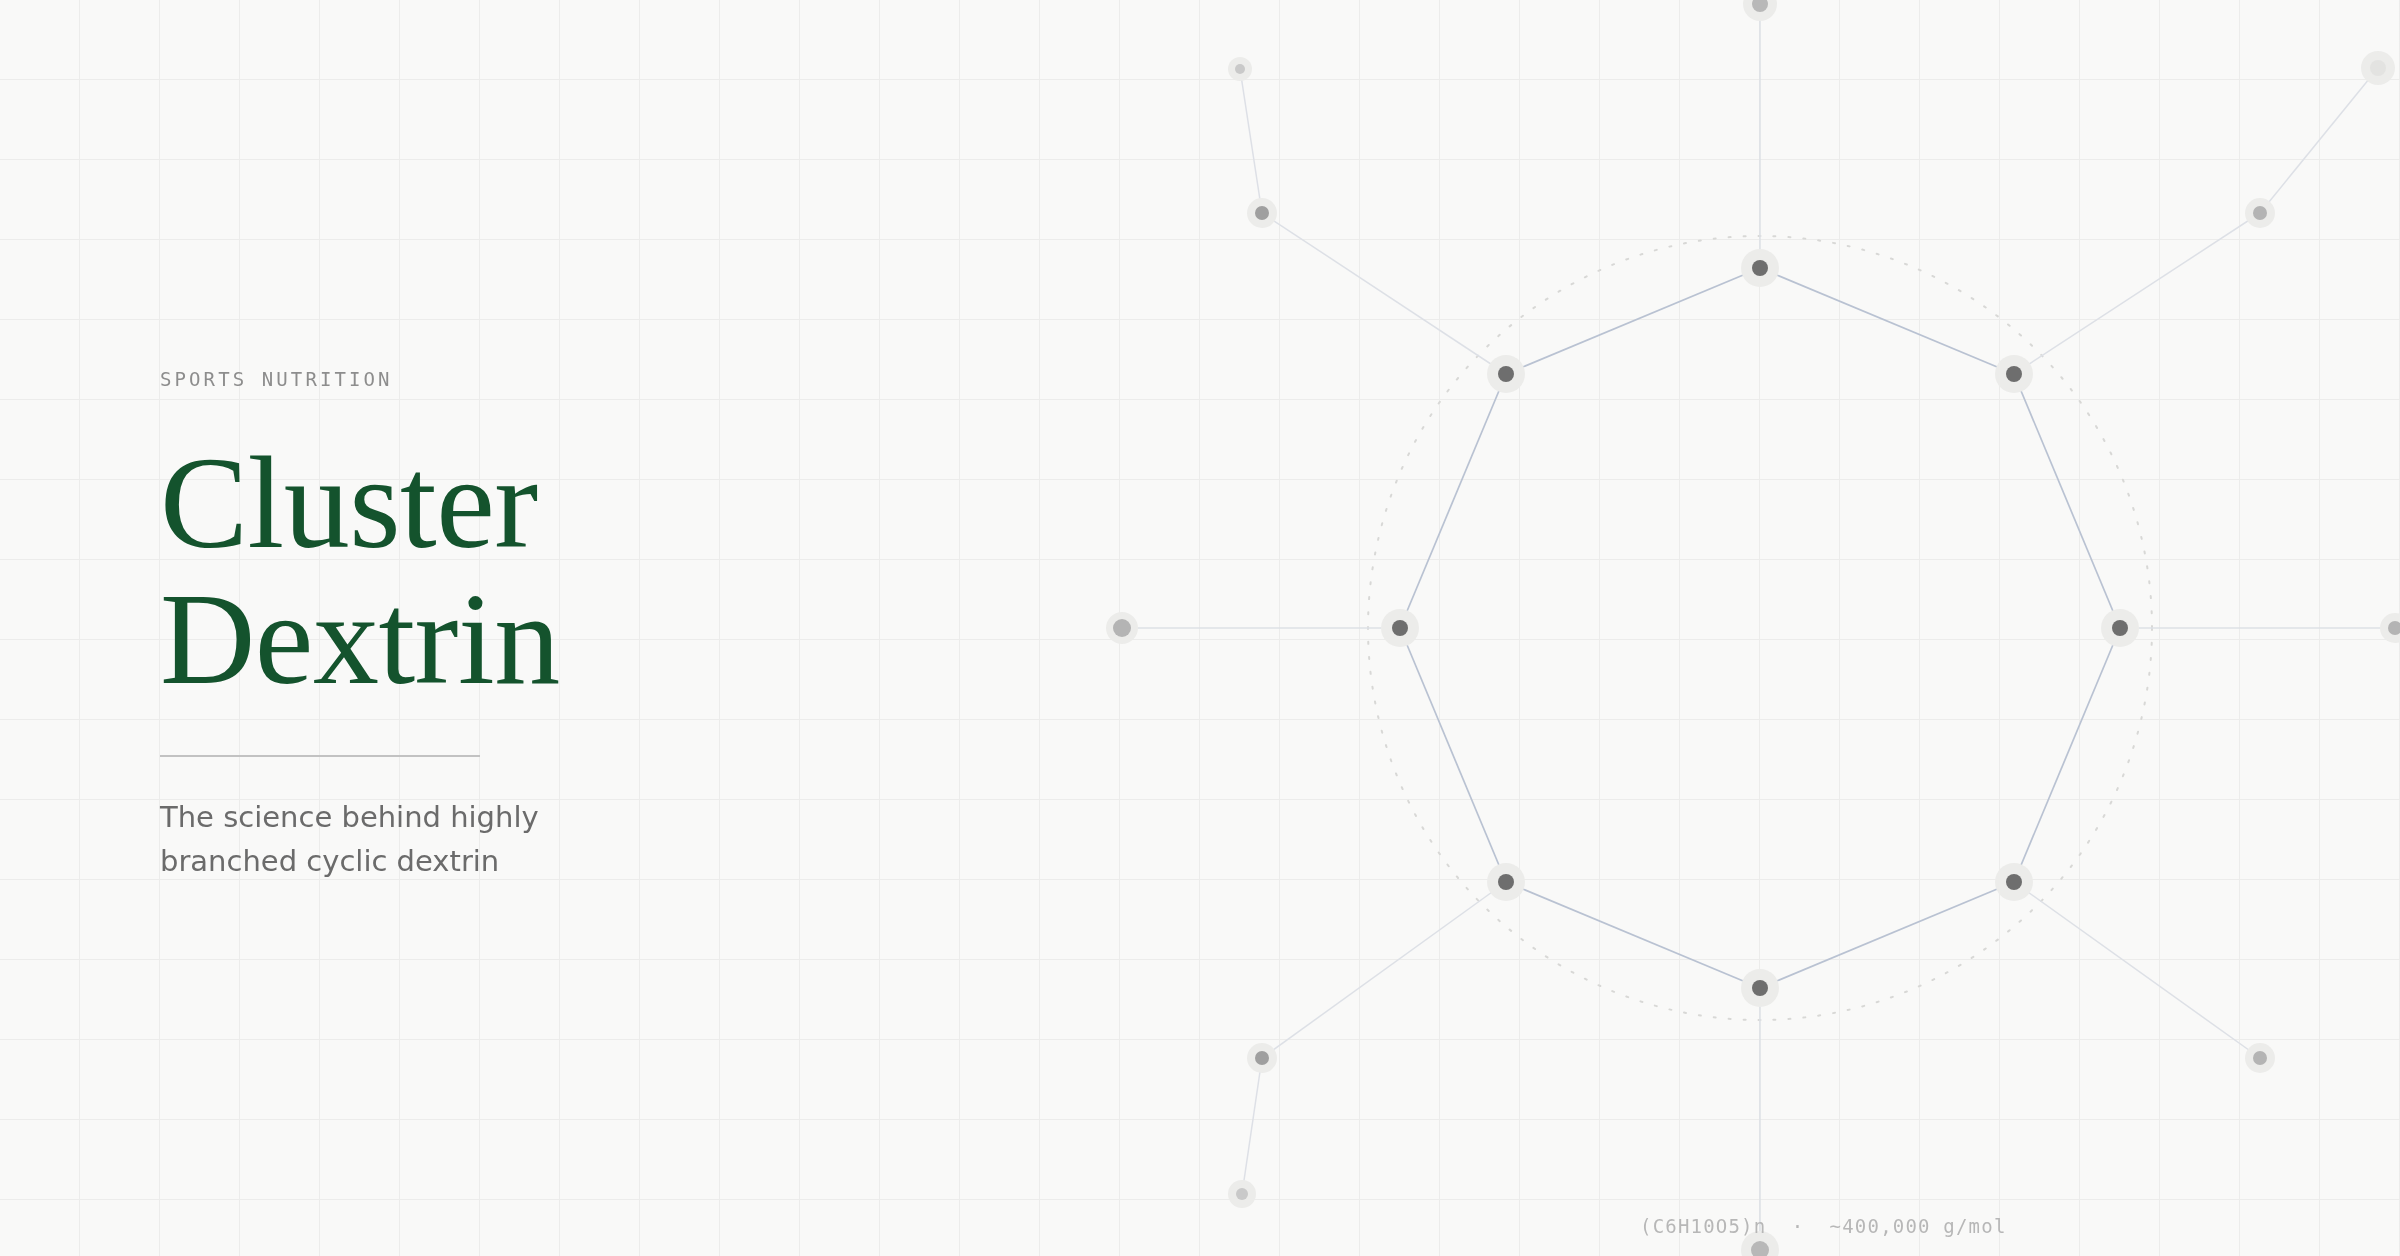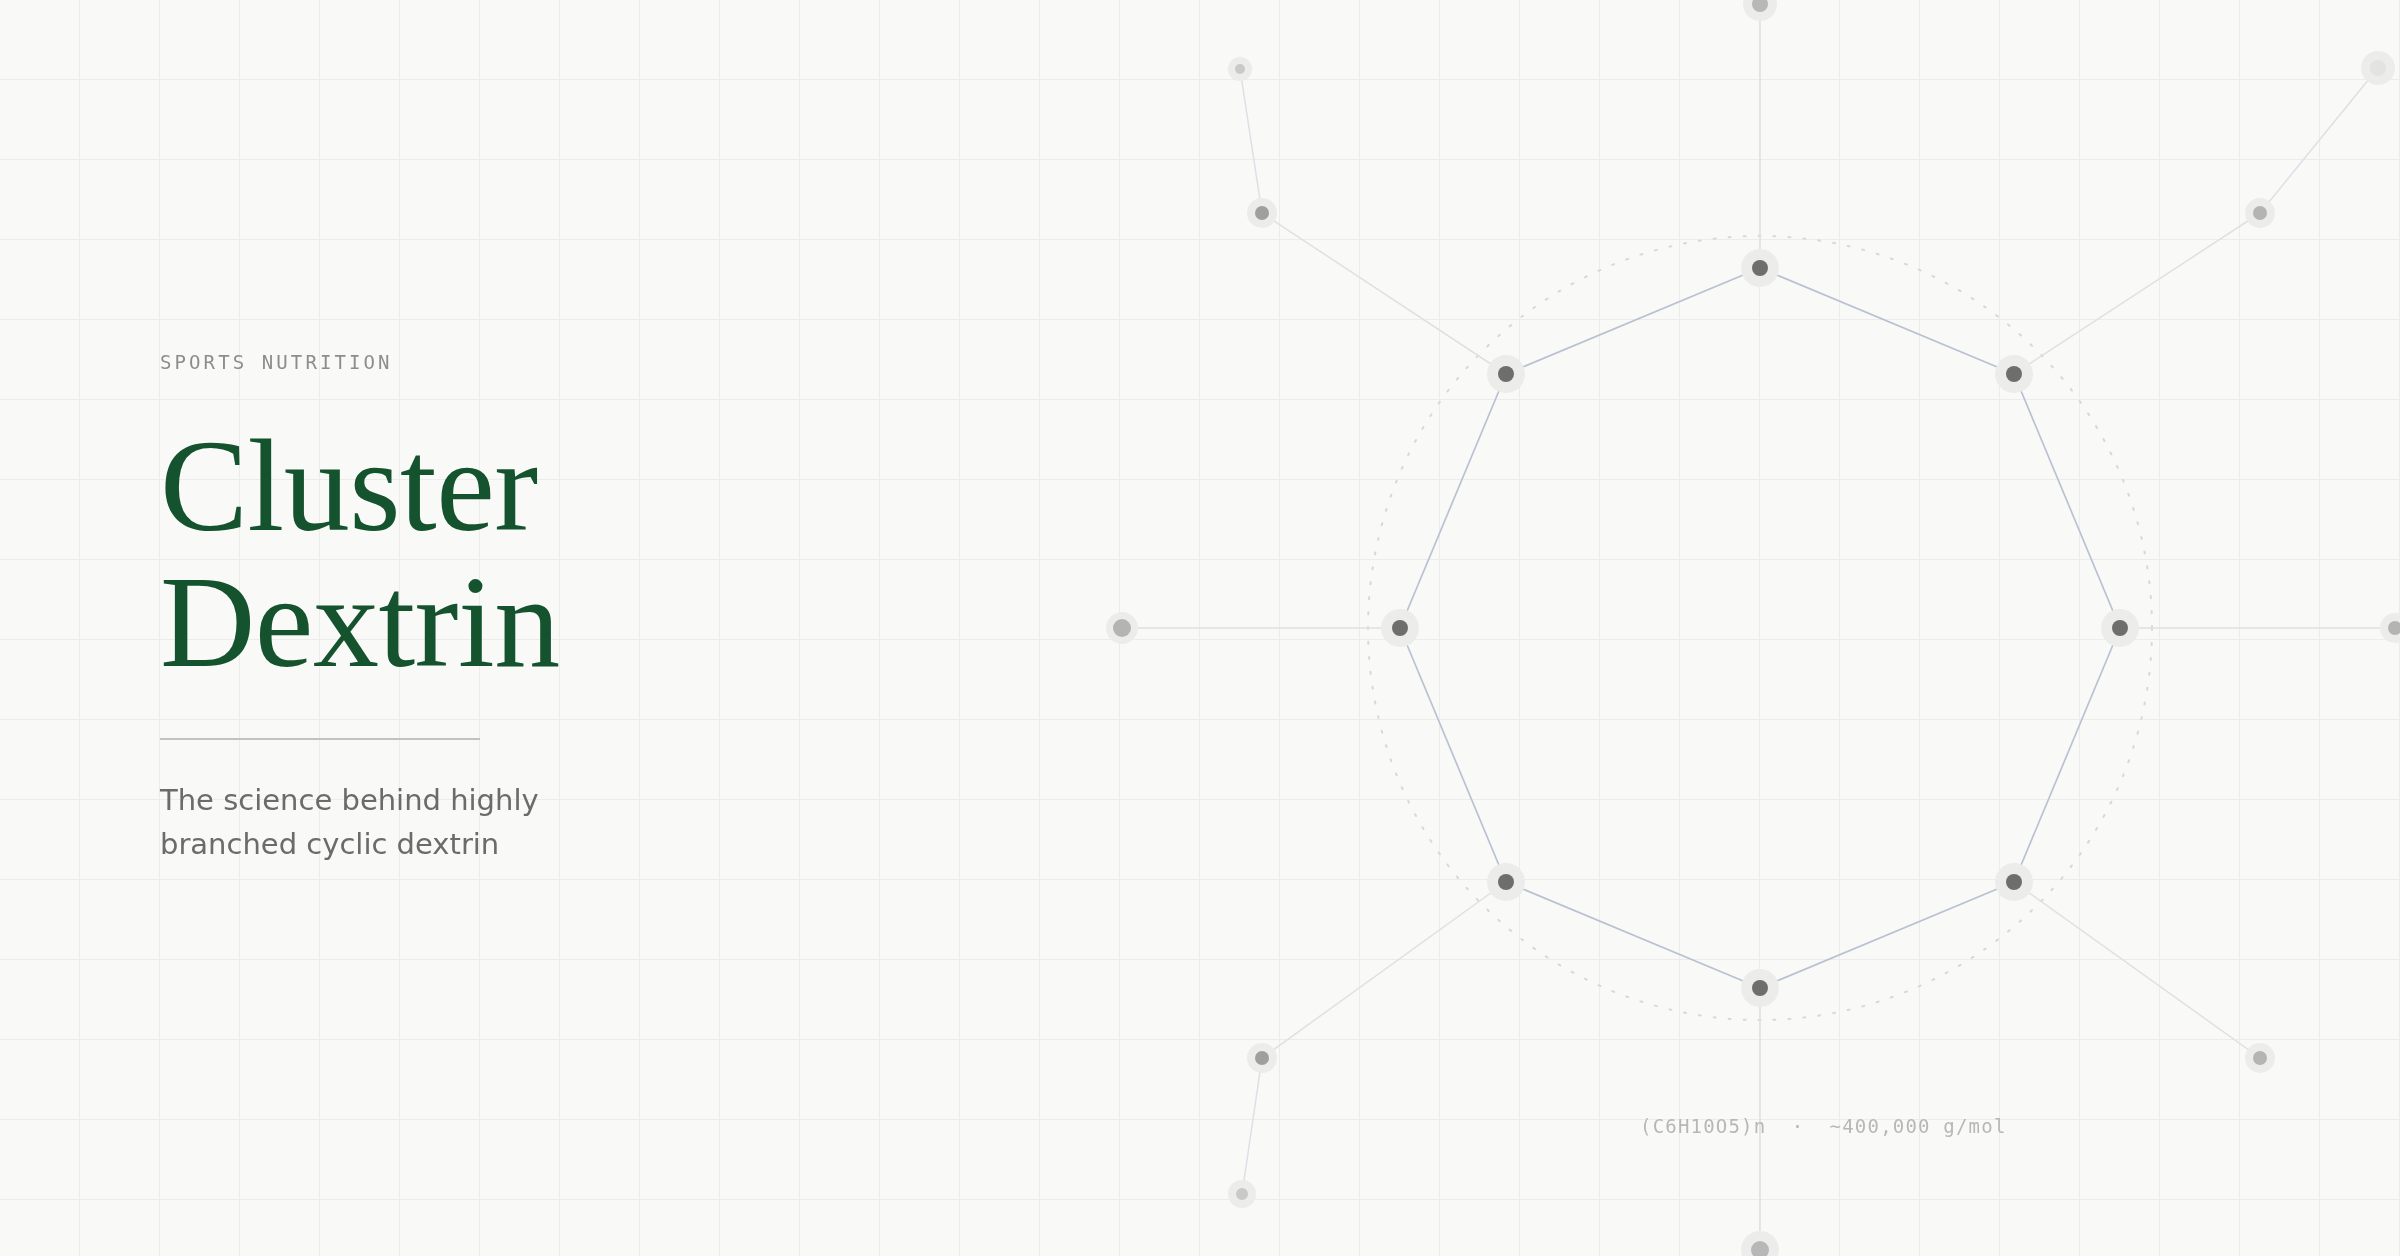--- a/index.html
+++ b/index.html
@@ -32,21 +32,21 @@
     position: absolute;
     left: 0;
     top: 0;
     width: 2400px;
     height: 1256px;
   }
   
   #text-block {
     position: absolute;
     left: 160px;
-    top: 353px;
+    top: 370px;
     width: 820px;
   }
   #eyebrow {
     font-family: "DejaVu Sans Mono", "Liberation Mono", monospace;
     font-size: 19px;
     letter-spacing: 3.1px;
     color: #8d8d8d;
     margin: 0;
     line-height: 1;
     white-space: nowrap;
@@ -73,21 +73,21 @@
     font-size: 29px;
     line-height: 44px;
     color: #6b6b6b;
     margin: 38px 0 12px 0;
     max-width: 430px;
     font-weight: 400;
   }
   #formula-caption {
     position: absolute;
     left: 1640px;
-    top: 1115px;
+    top: 1215px;
     font-family: "DejaVu Sans Mono", "Liberation Mono", monospace;
     font-size: 19px;
     letter-spacing: 1.2px;
     color: #b7b7b7;
     white-space: pre;
   }
 </style>
 </head>
 <body>
 

